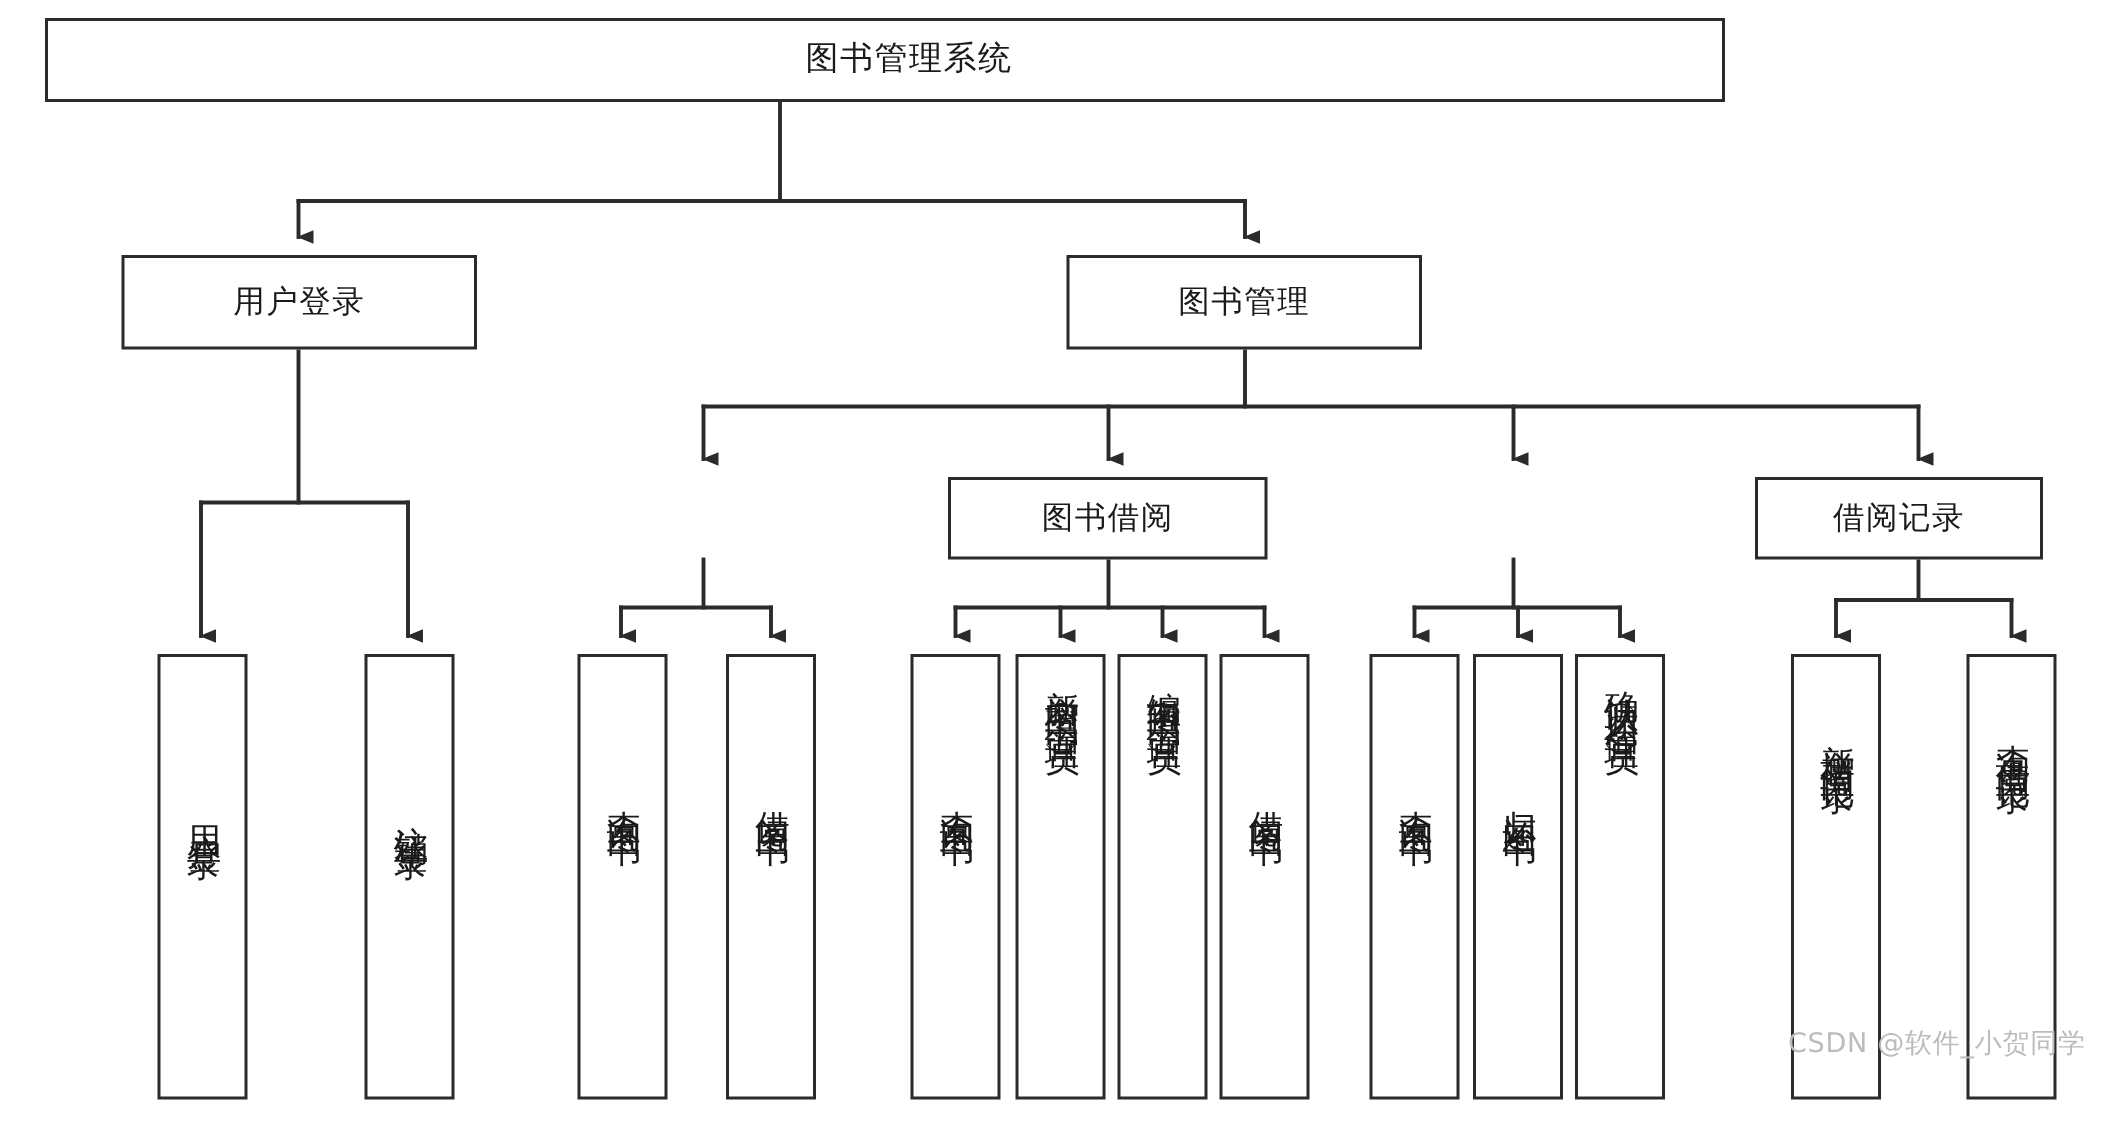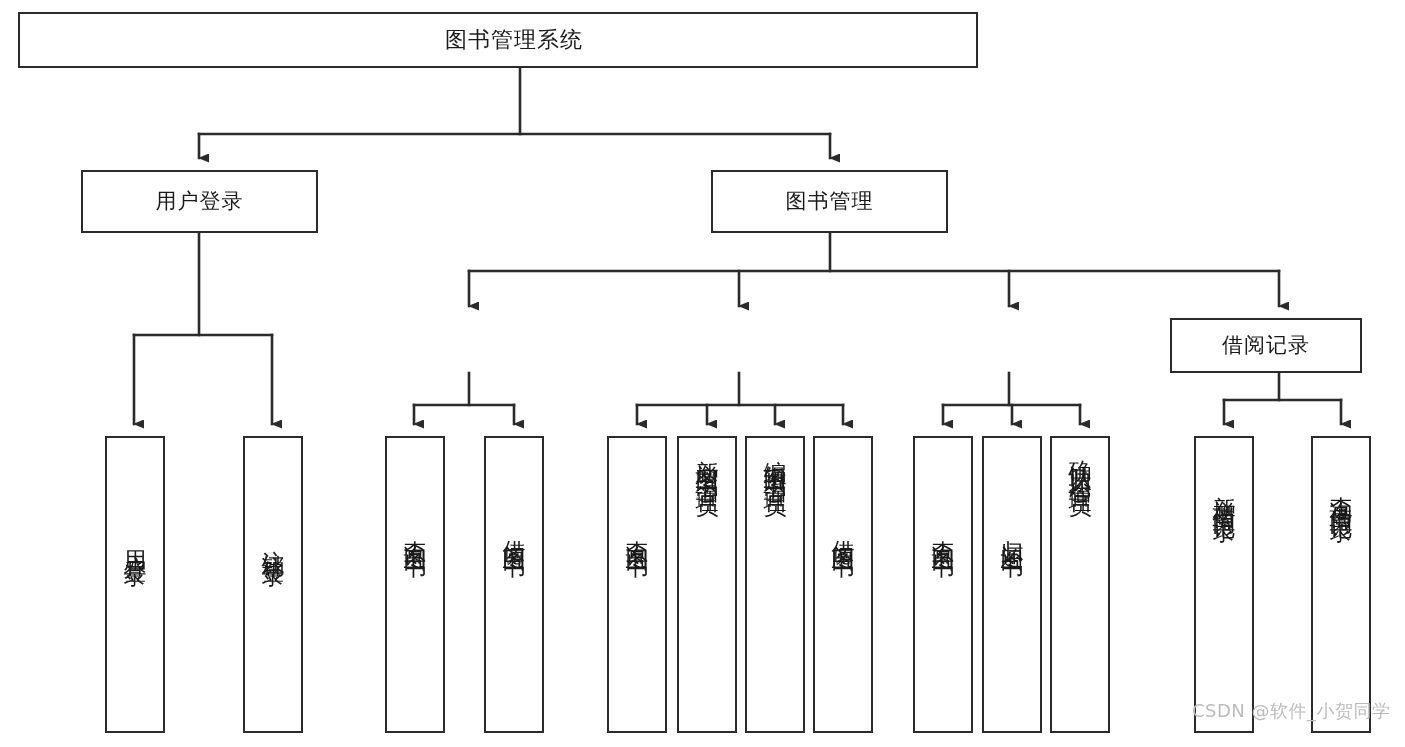--- a/index.html
+++ b/index.html
@@ -132,31 +132,34 @@
       <path d="M1012,405 L1012,424" marker-end="url(#arrow)"></path>
       <path d="M1080,405 L1080,424" marker-end="url(#arrow)"></path>
 
       <path d="M1279,373 L1279,400"></path>
       <path d="M1224,400 L1341,400"></path>
       <path d="M1224,400 L1224,424" marker-end="url(#arrow)"></path>
       <path d="M1341,400 L1341,424" marker-end="url(#arrow)"></path>
     </g>
   </svg>
 
-  <div class="node h root" style="left:18px; top:12px; width:960px; height:56px;padding-left:32px;">
+  <div class="node h root" style="left:30px; top:12px; width:1120px; height:56px;padding-left:32px;">
     <span class="node-label">图书管理系统</span>
   </div>
 
   <div class="node h" style="left:81px; top:170px; width:237px; height:63px;">
     <span class="node-label">用户登录</span>
   </div>
   <div class="node h" style="left:711px; top:170px; width:237px; height:63px;">
     <span class="node-label">图书管理</span>
   </div>
 
+  <div class="node h" style="left:632px; top:318px; width:213px; height:55px;">
+    <span class="node-label">图书借阅</span>
+  </div>
   <div class="node h" style="left:1170px; top:318px; width:192px; height:55px;">
     <span class="node-label">借阅记录</span>
   </div>
 
   <div class="node v low" style="left:105px; top:436px; width:60px; height:297px;">
     <span class="node-label">用户登录</span>
   </div>
   <div class="node v low" style="left:243px; top:436px; width:60px; height:297px;">
     <span class="node-label">注销登录</span>
   </div>
@@ -191,15 +194,15 @@
     <span class="node-label">确认归还（管理员）</span>
   </div>
 
   <div class="node v" style="left:1194px; top:436px; width:60px; height:297px; padding-top:40px;">
     <span class="node-label">新增借阅记录</span>
   </div>
   <div class="node v" style="left:1311px; top:436px; width:60px; height:297px; padding-top:40px;">
     <span class="node-label">查询借阅记录</span>
   </div>
 
-  <div class="watermark" style="left:1192px; top:699px;">CSDN @软件_小贺同学</div>
+  <div class="watermark" style="left:1192px; top:683px;">CSDN @软件_小贺同学</div>
 
 </div>
 
 </body></html>

